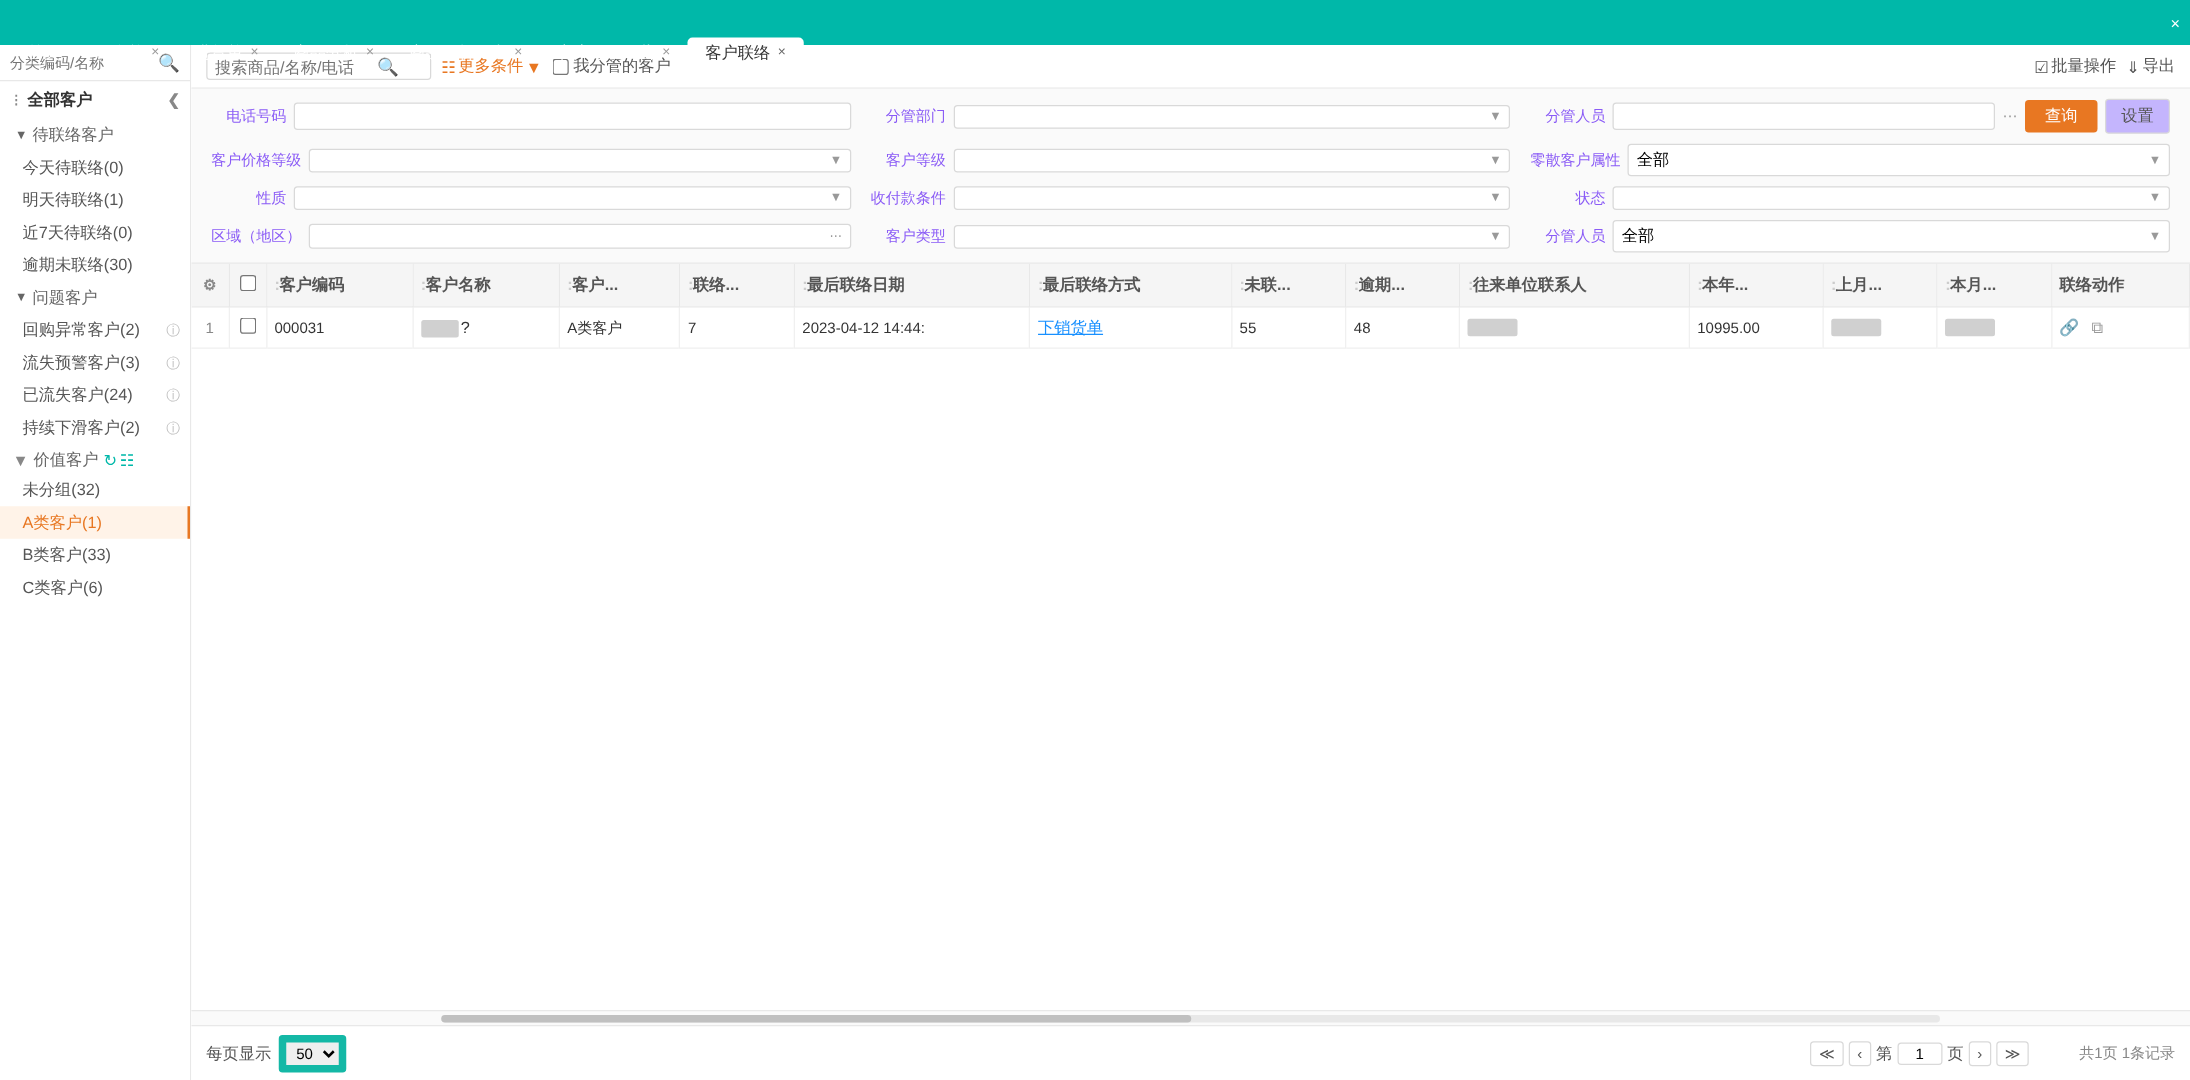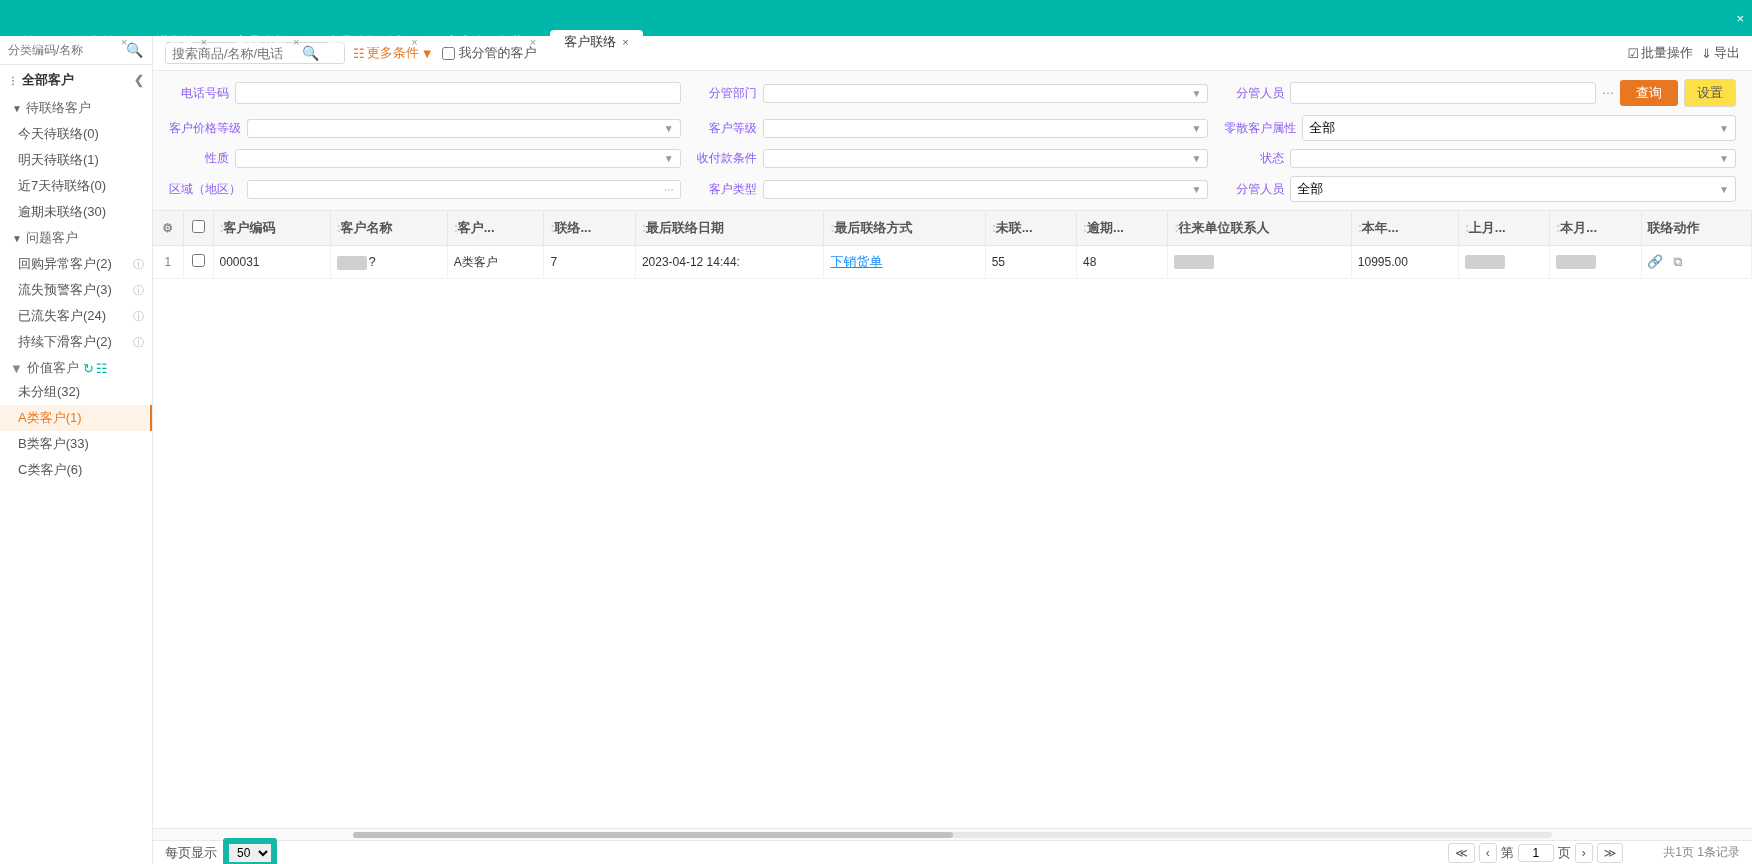--- a/index.html
+++ b/index.html
@@ -46,37 +46,37 @@
     .export-btn { color: #555; font-size: 12px; cursor: pointer; display: flex; align-items: center; gap: 2px; }
 
     
     .adv-filter { background: #fafafa; border-bottom: 1px solid #e8e8e8; padding: 8px 16px; display: grid; grid-template-columns: 1fr 1fr 1fr; gap: 8px 16px; }
     .filter-row { display: flex; align-items: center; gap: 6px; }
     .filter-label { color: #8b5cf6; font-size: 12px; white-space: nowrap; min-width: 60px; text-align: right; }
     .filter-input { flex: 1; border: 1px solid #d9d9d9; border-radius: 3px; padding: 3px 6px; font-size: 12px; outline: none; }
     .filter-select { flex: 1; border: 1px solid #d9d9d9; border-radius: 3px; padding: 3px 6px; font-size: 12px; outline: none; background: white; display: flex; align-items: center; justify-content: space-between; cursor: pointer; }
     .filter-select-arrow { color: #999; font-size: 10px; }
     .btn-query { background: #e87722; color: white; border: none; border-radius: 3px; padding: 4px 16px; cursor: pointer; font-size: 13px; }
-    .btn-settings { background: #fde047; color: #555; border: 1px solid #d9d9d9; border-radius: 3px; padding: 4px 12px; cursor: pointer; font-size: 13px; }
+    .btn-settings { background: #c4b5fd; color: #555; border: 1px solid #d9d9d9; border-radius: 3px; padding: 4px 12px; cursor: pointer; font-size: 13px; }
     .filter-dots { color: #999; font-size: 12px; }
 
     
     .table-area { flex: 1; overflow: auto; }
     table { width: 100%; border-collapse: collapse; }
     thead tr { background: #f5f5f5; }
     thead th { padding: 8px 6px; text-align: left; font-size: 12px; color: #555; border-bottom: 1px solid #e8e8e8; border-right: 1px solid #e8e8e8; white-space: nowrap; position: sticky; top: 0; background: #f5f5f5; }
     thead th .col-divider { display: inline-block; width: 2px; margin-right: 2px; color: #ccc; }
     tbody tr { border-bottom: 1px solid #f0f0f0; }
     tbody td { padding: 7px 6px; font-size: 12px; color: #333; border-right: 1px solid #f0f0f0; white-space: nowrap; }
     .link-text { color: #1890ff; cursor: pointer; text-decoration: underline; }
     .col-gear { width: 30px; text-align: center; cursor: pointer; color: #888; }
     .col-check { width: 30px; text-align: center; }
 
     
-    .bottom-bar { height: 24px; background: #fff; border-top: 1px solid #e8e8e8; display: flex; align-items: center; padding: 0 12px; justify-content: space-between; }
+    .bottom-bar { height: 44px; background: #fff; border-top: 1px solid #e8e8e8; display: flex; align-items: center; padding: 0 12px; justify-content: space-between; }
     .page-size-ctrl { display: flex; align-items: center; gap: 6px; font-size: 12px; color: #555; }
     .page-size-select { border: 6px solid #14b8a6; border-radius: 3px; padding: 1px 4px; font-size: 12px; }
     .pagination { display: flex; align-items: center; gap: 4px; font-size: 12px; color: #555; }
     .page-btn { cursor: pointer; padding: 2px 6px; border: 1px solid #d9d9d9; border-radius: 3px; background: white; font-size: 12px; color: #555; }
     .page-btn:disabled { color: #ccc; cursor: not-allowed; }
     .page-input { width: 36px; border: 1px solid #d9d9d9; border-radius: 3px; text-align: center; padding: 1px 4px; font-size: 12px; }
     .total-info { font-size: 12px; color: #888; margin-left: 36px; }
 
     
     .scroll-bar-area { height: 12px; background: #fafafa; border-top: 1px solid #e8e8e8; display: flex; align-items: center; padding: 0 0; }

